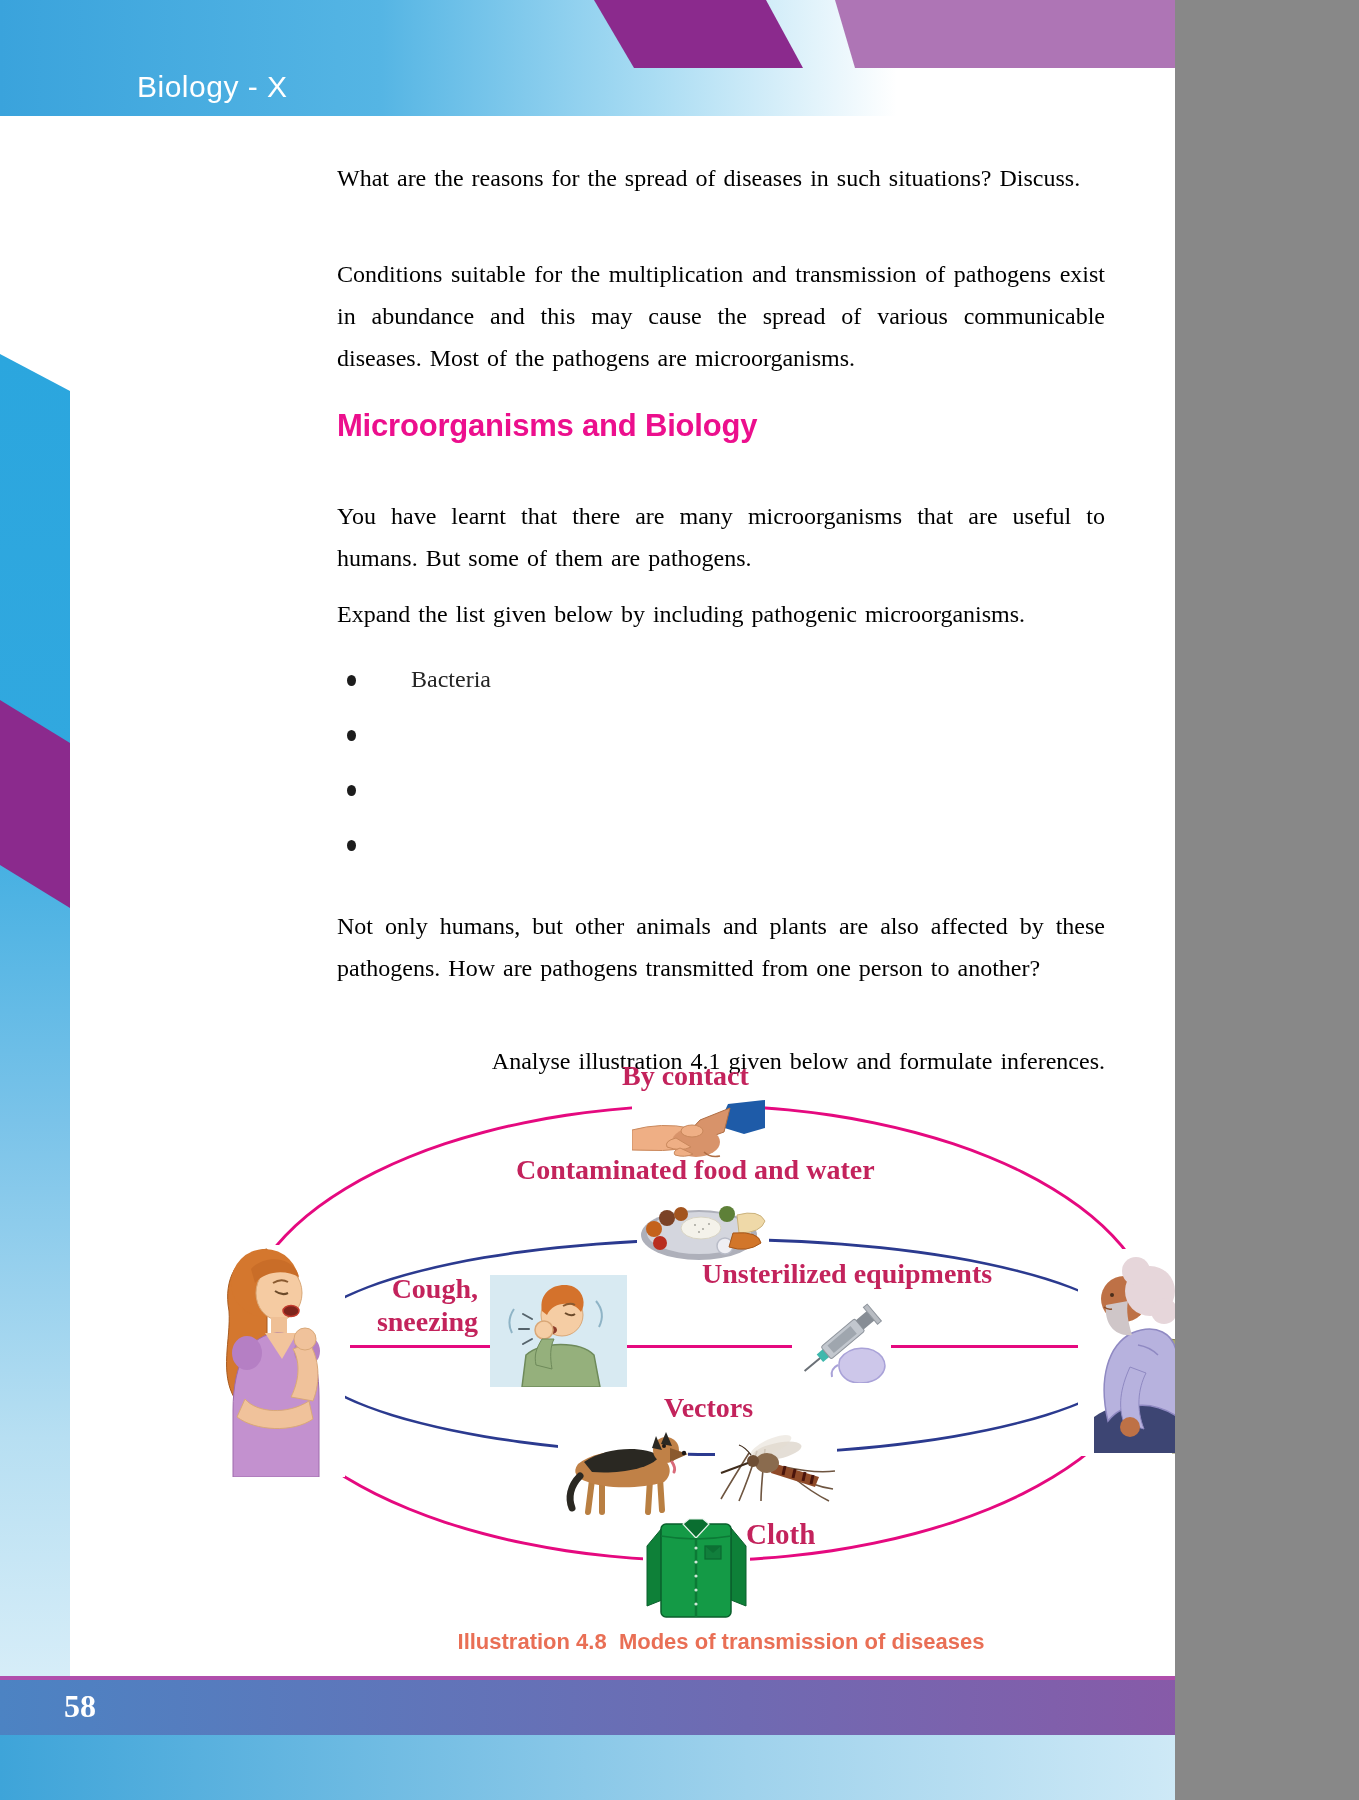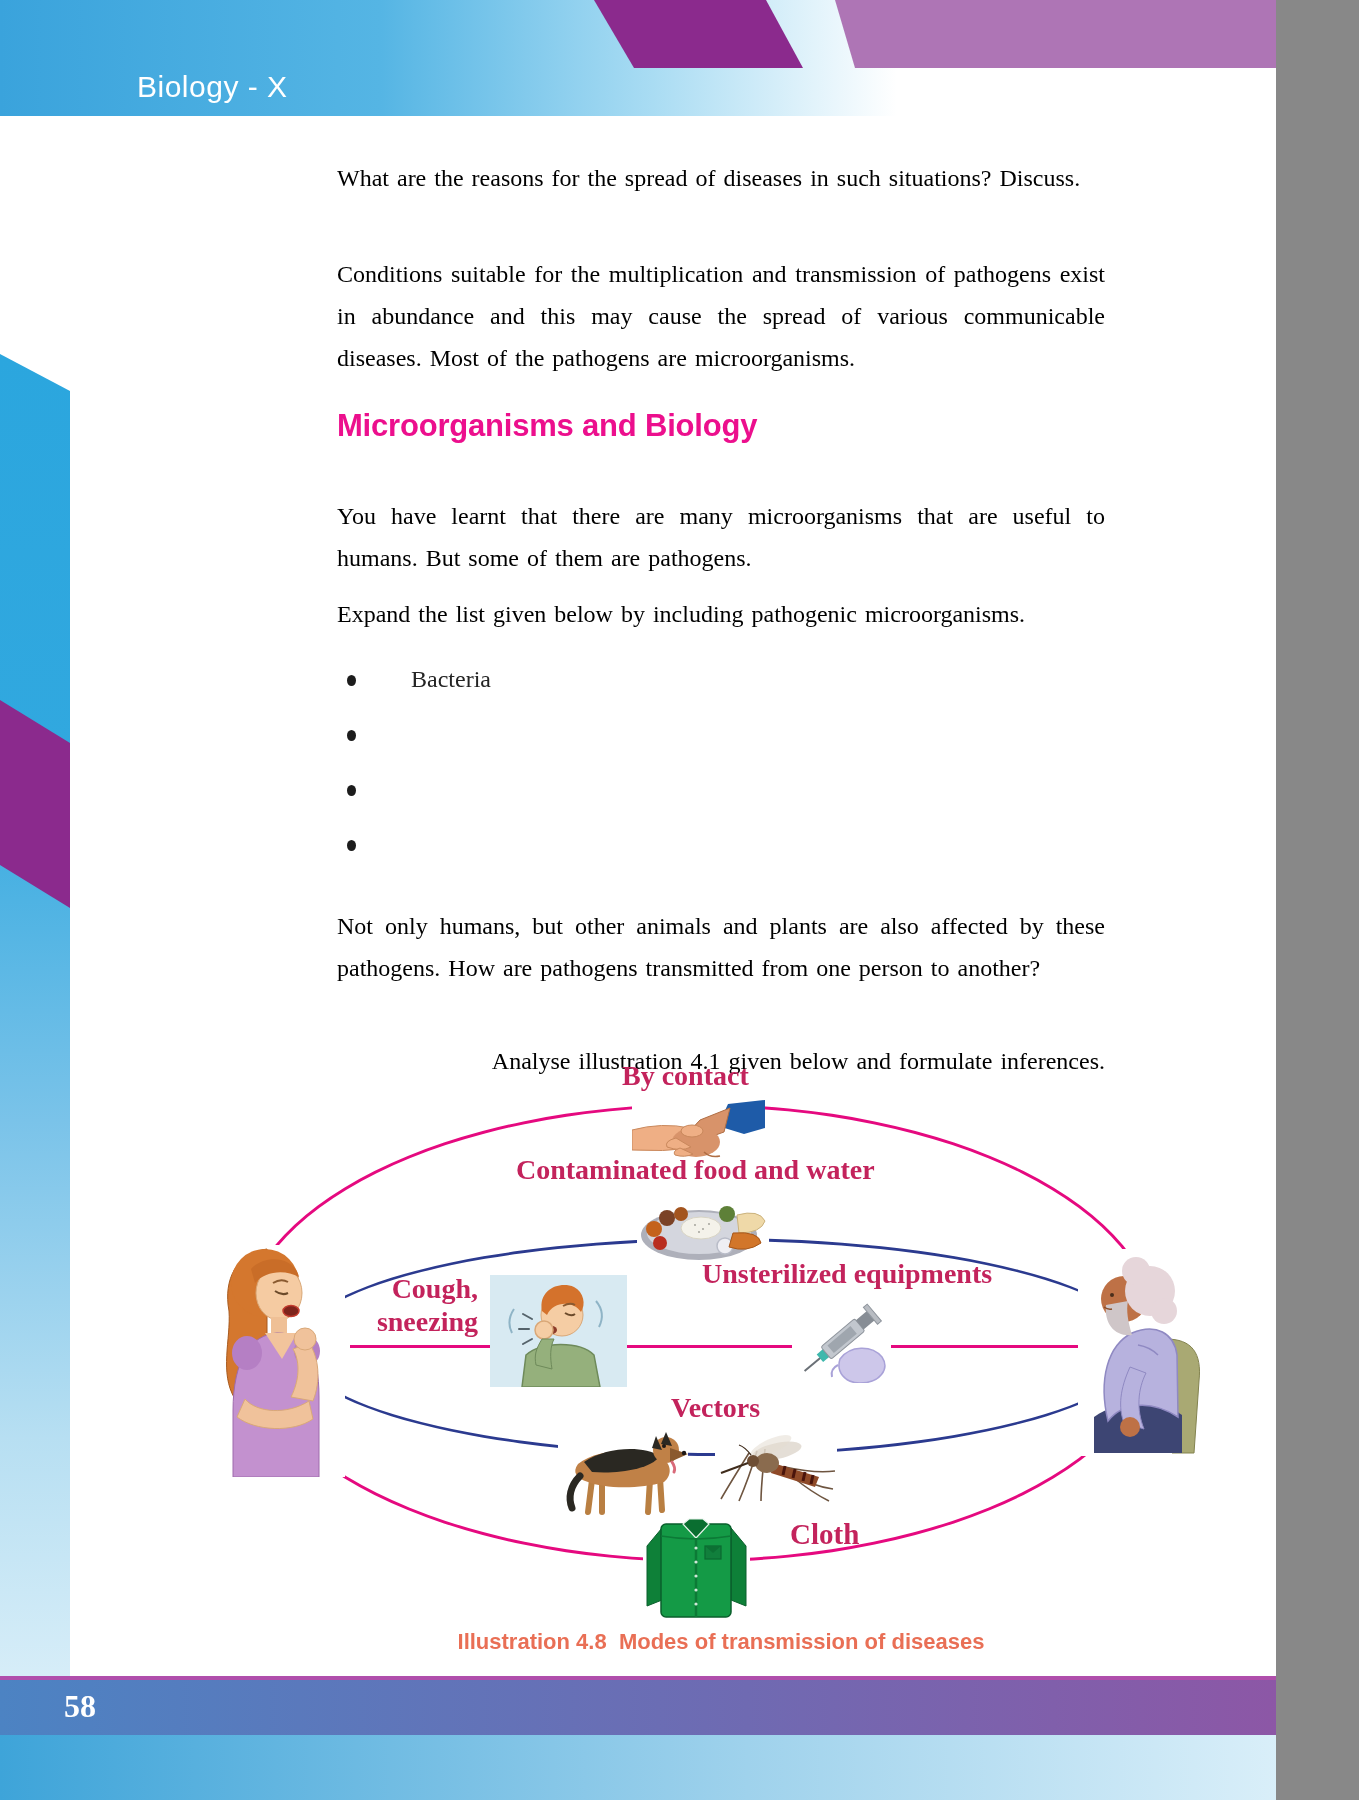--- a/index.html
+++ b/index.html
@@ -1,16 +1,16 @@
 <!DOCTYPE html>
 <html style="--header-blue: #3AA3DC; --purple-dark: #8B2A8D; --purple-light: #AE75B5; --heading-pink: #EC0F8D; --label-crimson: #C3235C; --ellipse-magenta: #E5097F; --ellipse-navy: #2B3A8F; --caption-coral: #E96F55; --footer-blue: #4C83C3; --footer-purple: #9154A4;"><head>
 <meta charset="utf-8">
 <style>
   html,body{margin:0;padding:0;background:#888;}
-  .page{position:relative;width:1276px;height:1800px;background:#ffffff;overflow:hidden;
+  .page{position:relative;width:1175px;height:1800px;background:#ffffff;overflow:hidden;
         font-family:"Liberation Serif",serif;}
   
   .header-band{position:absolute;left:0;top:0;width:1359px;height:116px;z-index:2;
     background:linear-gradient(90deg,var(--header-blue,#3AA3DC) 0%,#55B5E4 28%,#A9DCF3 48%,#ffffff 66%);}
   .para-dark{position:absolute;left:594px;top:0;width:210px;height:68px;z-index:3;
     background:var(--purple-dark,#8B2A8D);
     clip-path:polygon(0 0,172px 0,209px 100%,40px 100%);}
   .para-light{position:absolute;left:835px;top:0;width:524px;height:68px;z-index:3;
     background:var(--purple-light,#AE75B5);
     clip-path:polygon(0 0,100% 0,100% 100%,20px 100%);}
@@ -41,22 +41,22 @@
   .mid-line{position:absolute;left:350px;top:1345px;width:735px;height:3px;z-index:2;
     background:var(--ellipse-magenta,#E5097F);}
   .fig{position:absolute;z-index:3;}
   .fig svg{display:block;}
   .lbl{position:absolute;z-index:4;font-family:"Liberation Serif",serif;font-weight:bold;
     font-size:28px;color:var(--label-crimson,#C3235C);white-space:nowrap;}
   .lbl-bycontact{left:622px;top:1060px;}
   .lbl-contaminated{left:516px;top:1154px;}
   .lbl-cough{left:352px;top:1272px;width:126px;text-align:right;line-height:33px;white-space:normal;}
   .lbl-unsterilized{left:702px;top:1258px;}
-  .lbl-vectors{left:664px;top:1392px;margin-left:7px;}
-  .lbl-cloth{left:746px;top:1518px;font-size:29px;margin-left:44px;}
+  .lbl-vectors{left:664px;top:1392px;}
+  .lbl-cloth{left:746px;top:1518px;font-size:29px;}
   .caption{position:absolute;left:337px;top:1629px;width:768px;z-index:4;text-align:center;
     font-family:"Liberation Sans",sans-serif;font-weight:bold;font-size:22px;
     color:var(--caption-coral,#E96F55);white-space:pre;}
   
   .foot1{position:absolute;left:0;top:1676px;width:1359px;height:55px;z-index:5;
     border-top:4px solid #B04FAC;
     background:linear-gradient(90deg,var(--footer-blue,#4C83C3) 0%,#6F6AB2 55%,var(--footer-purple,#9154A4) 100%);}
   .foot2{position:absolute;left:0;top:1735px;width:1359px;height:65px;z-index:5;
     background:linear-gradient(90deg,#3EA4D9 0%,#9FD2EC 55%,#E2F3FB 100%);}
   .page-num{position:absolute;left:64px;top:8px;color:#ffffff;font-family:"Liberation Serif",serif;

